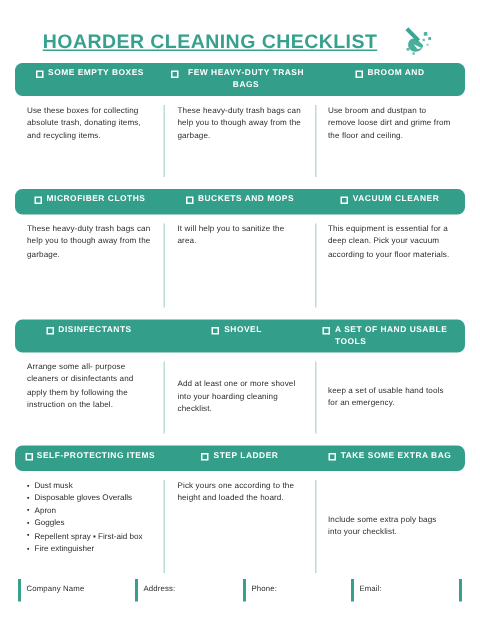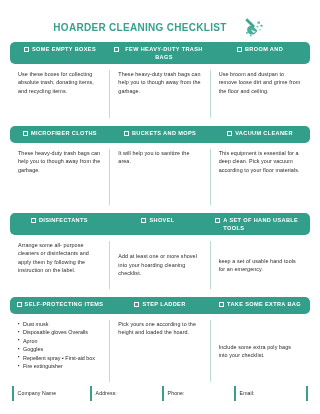--- a/index.html
+++ b/index.html
@@ -24,25 +24,26 @@
   
   .title-row {
     display: flex;
     align-items: center;
     justify-content: center;
     gap: 14px;
     padding-top: 12px;
     height: 30px;
   }
   .title-text {
-    font-size: 10px;
+    font-size: 13px;
     font-weight: bold;
     letter-spacing: 0.3px;
     color: #37a18e;
     white-space: nowrap;
+    text-decoration: underline;
   }
   .broom-icon {
     width: 26px;
     height: 26px;
     display: block;
     flex: 0 0 auto;
   }
 
   
   .section {

